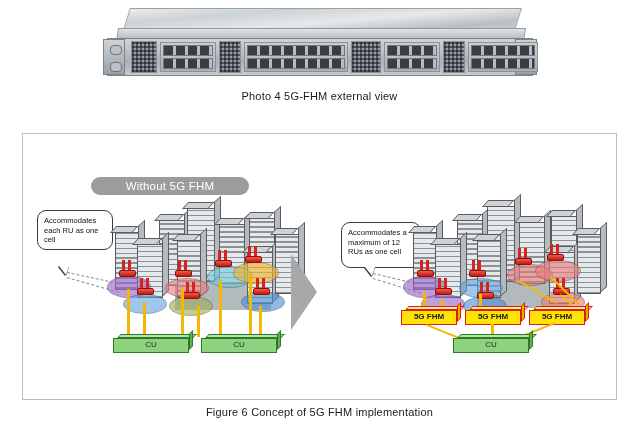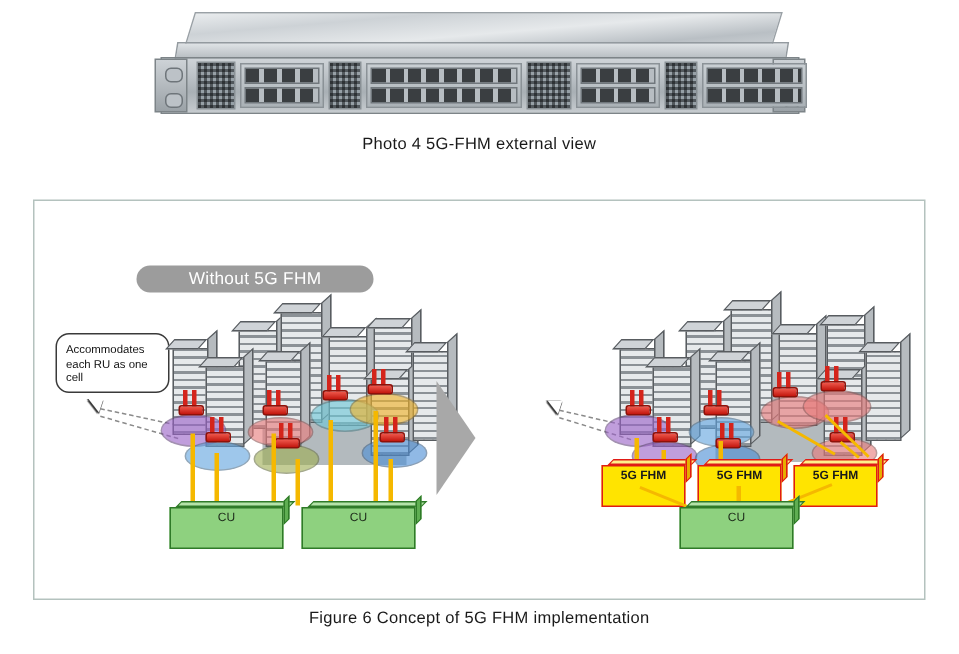--- a/index.html
+++ b/index.html
@@ -46,21 +46,21 @@
   #panel-right{left:300px;width:295px;}
 
   .banner{position:absolute;height:18px;border-radius:9px;color:#fff;
      font-size:11.5px;line-height:18px;text-align:center;letter-spacing:.2px;}
   #banner-without{left:68px;top:43px;width:158px;background:#9c9c9c;}
   #banner-with{left:43px;top:43px;width:175px;background:#ee1c20;}
 
   
   .callout{position:absolute;border:1px solid #3a3a3a;border-radius:9px;background:#fff;
      font-size:7.6px;line-height:9.6px;padding:5px 6px;box-sizing:border-box;color:#111;}
-  #callout-left{left:14px;top:88px;width:76px;height:40px;}
+  #callout-left{left:14px;top:76px;width:76px;height:40px;}
   #callout-right{left:18px;top:88px;width:80px;height:46px;}
   .callout-tail{position:absolute;width:0;height:0;}
   #tail-left{left:36px;top:132px;border-left:7px solid transparent;border-right:3px solid transparent;border-top:9px solid #fff;
      filter:drop-shadow(0 1px 0 #3a3a3a) drop-shadow(-1px 0 0 #3a3a3a);}
   #tail-right{left:42px;top:133px;border-left:7px solid transparent;border-right:3px solid transparent;border-top:9px solid #fff;
      filter:drop-shadow(0 1px 0 #3a3a3a) drop-shadow(-1px 0 0 #3a3a3a);}
   .leader{position:absolute;border-top:1px dashed #8a8a8a;transform-origin:0 0;}
 
   
   .city{position:absolute;}
@@ -77,21 +77,21 @@
   .cell{position:absolute;border-radius:50%;opacity:.62;border:1px solid rgba(60,60,60,.5);}
   .ru{position:absolute;}
   .ru .mast{position:absolute;left:3px;top:0;width:3px;height:11px;background:#d4241b;}
   .ru .mast2{position:absolute;left:9px;top:0;width:3px;height:11px;background:#d4241b;}
   .ru .body{position:absolute;left:0;top:10px;width:17px;height:7px;border-radius:2px;
      background:linear-gradient(180deg,#f05a4e,#c3180f);border:1px solid #8e1109;box-sizing:border-box;}
   .fiber{position:absolute;background:#f5b800;width:2.5px;}
   .fiber-d{position:absolute;height:2px;background:#f5b800;transform-origin:0 0;}
 
   .box3d{position:absolute;font-size:8px;line-height:11px;text-align:center;}
-  .box3d .face{position:absolute;left:0;top:4px;width:100%;height:28px;box-sizing:border-box;}
+  .box3d .face{position:absolute;left:0;top:4px;width:100%;height:15px;box-sizing:border-box;}
   .box3d .topf{position:absolute;left:4px;top:0;width:100%;height:4px;box-sizing:border-box;}
   .box3d .side{position:absolute;right:-4px;top:0;width:4px;height:16px;box-sizing:border-box;}
   .cu .face{background:#8ed17f;border:1px solid #2f7a28;color:#1d2b1a;}
   .cu .topf{background:#b4e3a8;border:1px solid #2f7a28;transform:skewX(-45deg);transform-origin:bottom left;}
   .cu .side{background:#5fae52;border:1px solid #2f7a28;transform:skewY(-45deg);transform-origin:top left;}
   .fhm .face{background:#ffe400;border:1px solid #e01b16;color:#1a1a1a;font-weight:bold;}
   .fhm .topf{background:#fff08a;border:1px solid #e01b16;transform:skewX(-45deg);transform-origin:bottom left;}
   .fhm .side{background:#e6ae00;border:1px solid #e01b16;transform:skewY(-45deg);transform-origin:top left;}
 
   #arrow-mid{position:absolute;left:268px;top:120px;width:0;height:0;
@@ -218,20 +218,21 @@
       <div class="topf"></div>
         <div class="side"></div>
       <div class="face">CU</div>
     </div>
   </div>
 
   <div id="arrow-mid"></div>
 
   <div class="panel" id="panel-right">
 
+    <div class="callout" id="callout-right">Accommodates a maximum of 12 RUs as one cell</div>
     <div class="callout-tail" id="tail-right"></div>
     <div class="leader" style="left:50px;top:139px;width:48px;transform:rotate(13deg);"></div>
     <div class="leader" style="left:50px;top:144px;width:50px;transform:rotate(17deg);"></div>
 
     <div class="city" id="city-right">
       <div class="street" style="left:74px;top:66px;width:92px;height:46px;"></div>
       <div class="bld" style="left:54px;top:24px;width:26px;height:66px;"></div>
       <div class="bld" style="left:10px;top:36px;width:24px;height:58px;"></div>
       <div class="bld" style="left:32px;top:48px;width:26px;height:54px;"></div>
       <div class="bld" style="left:84px;top:10px;width:28px;height:76px;"></div>

